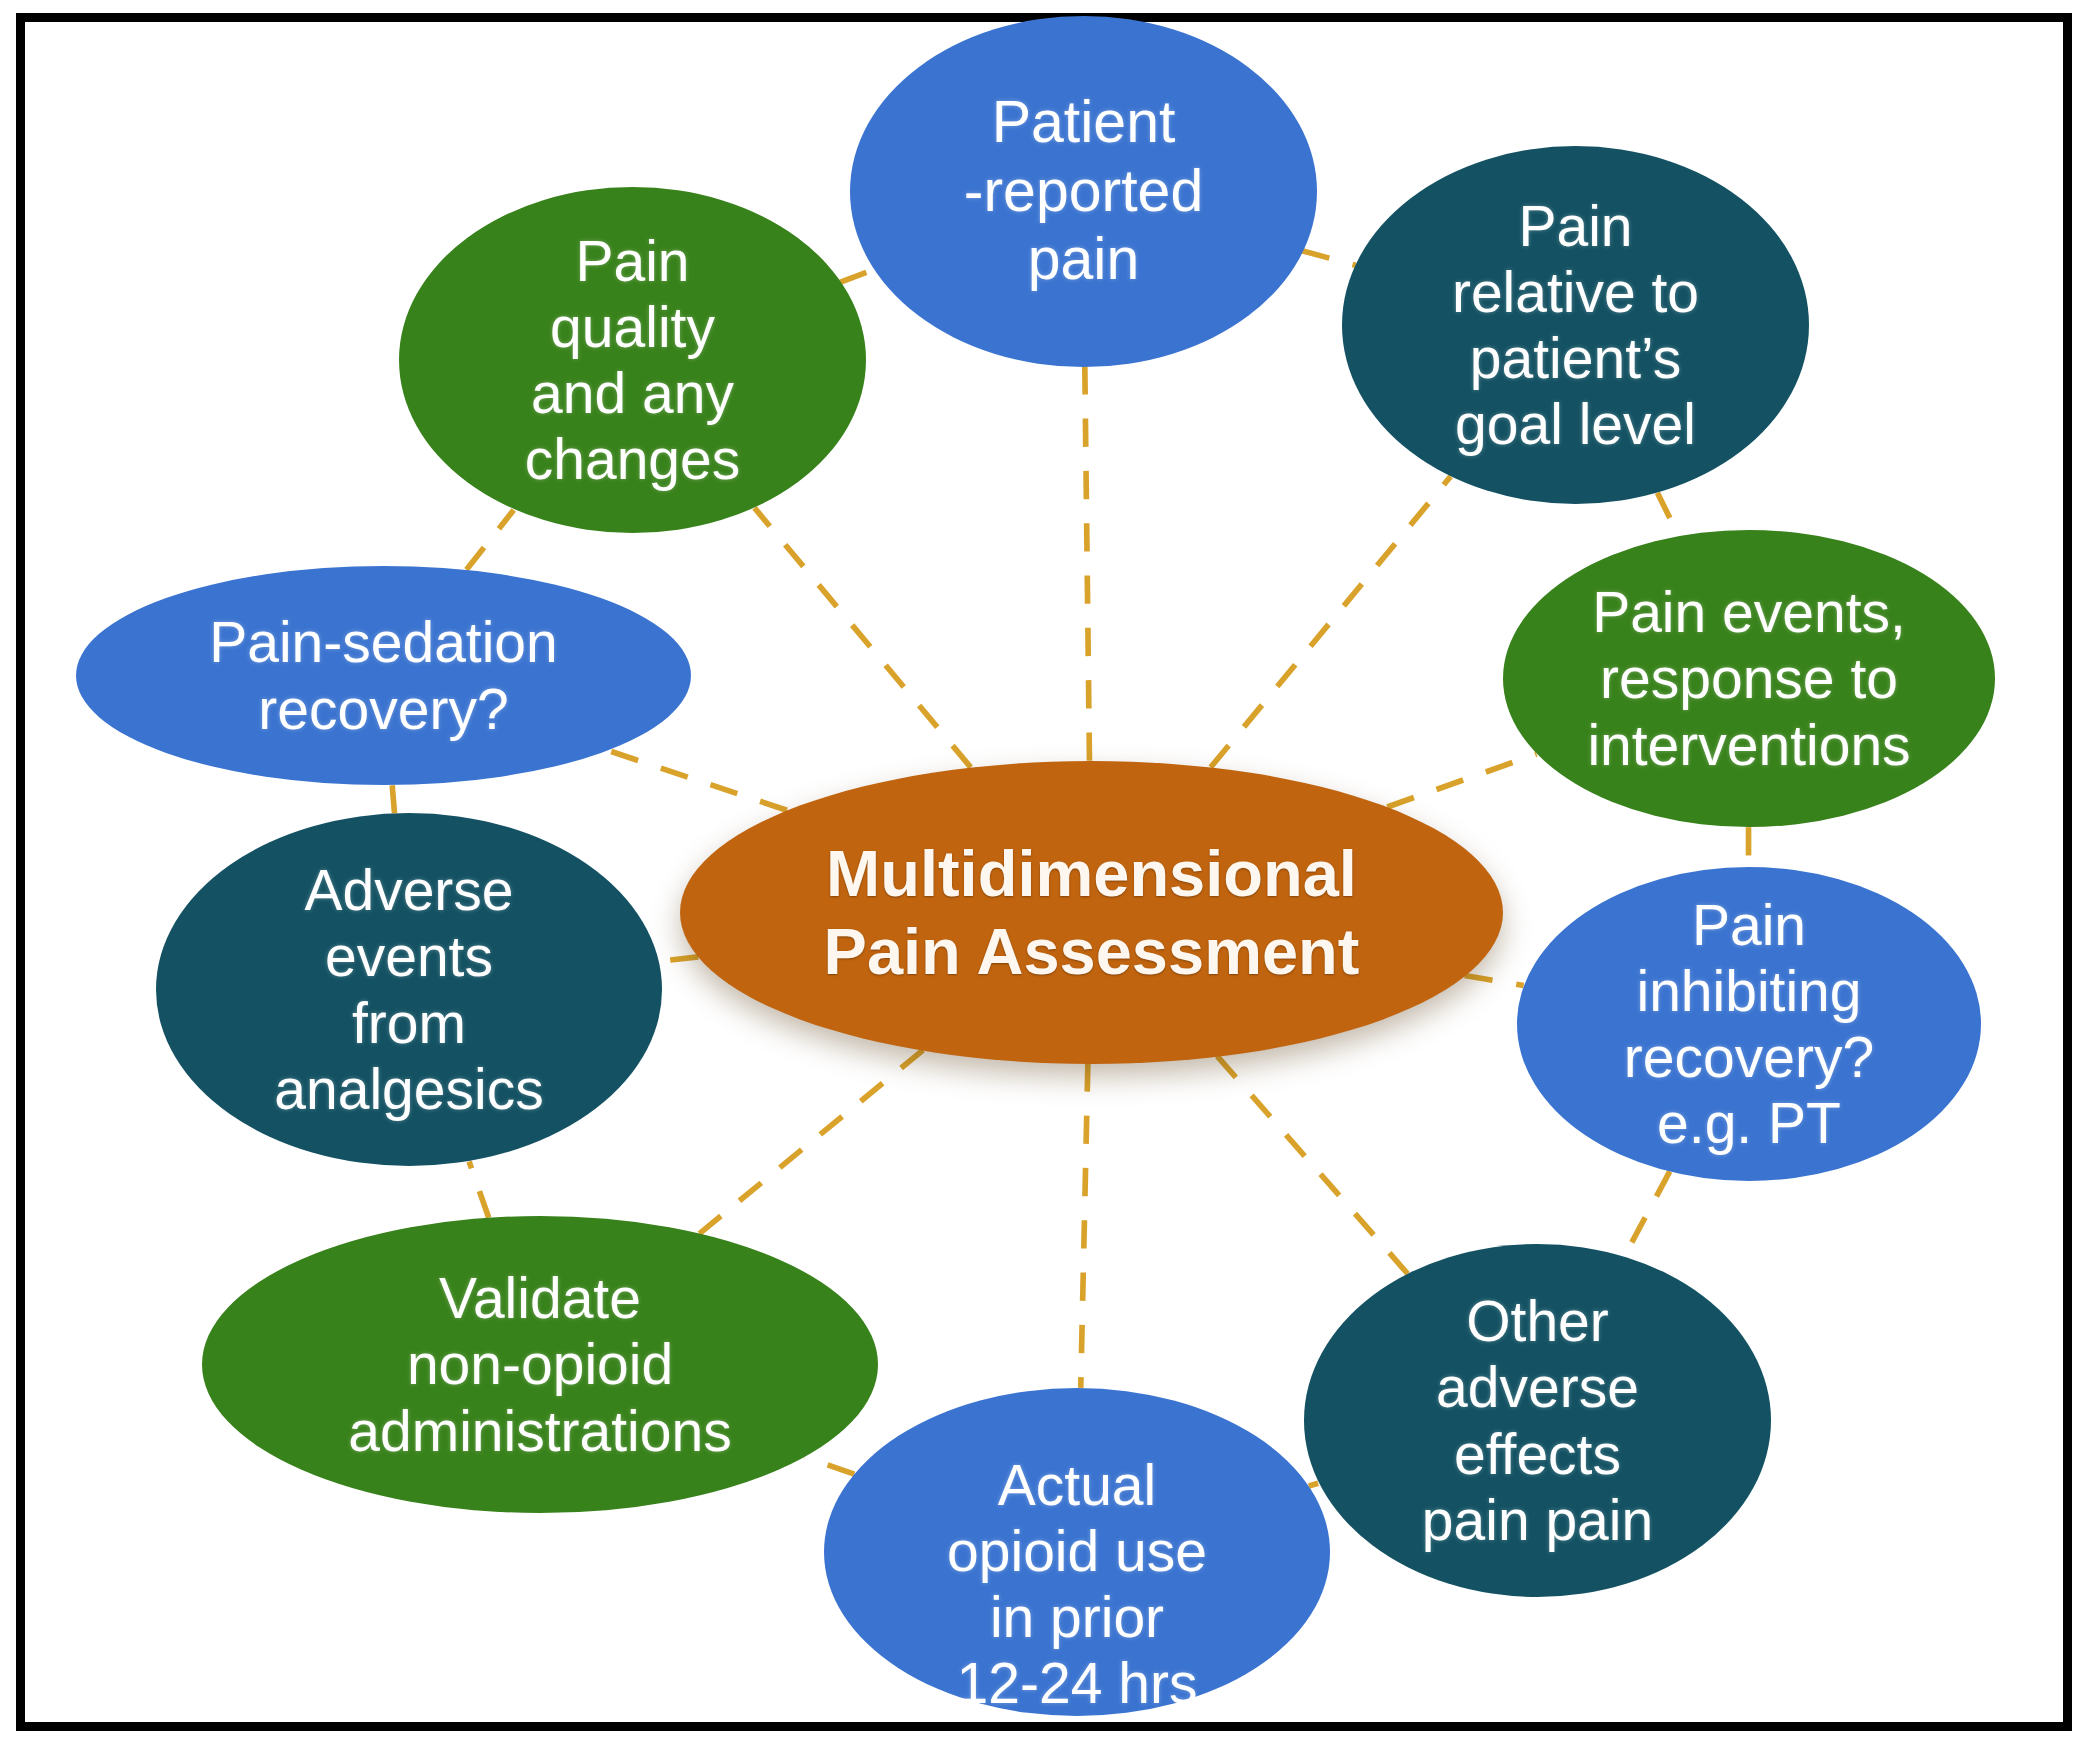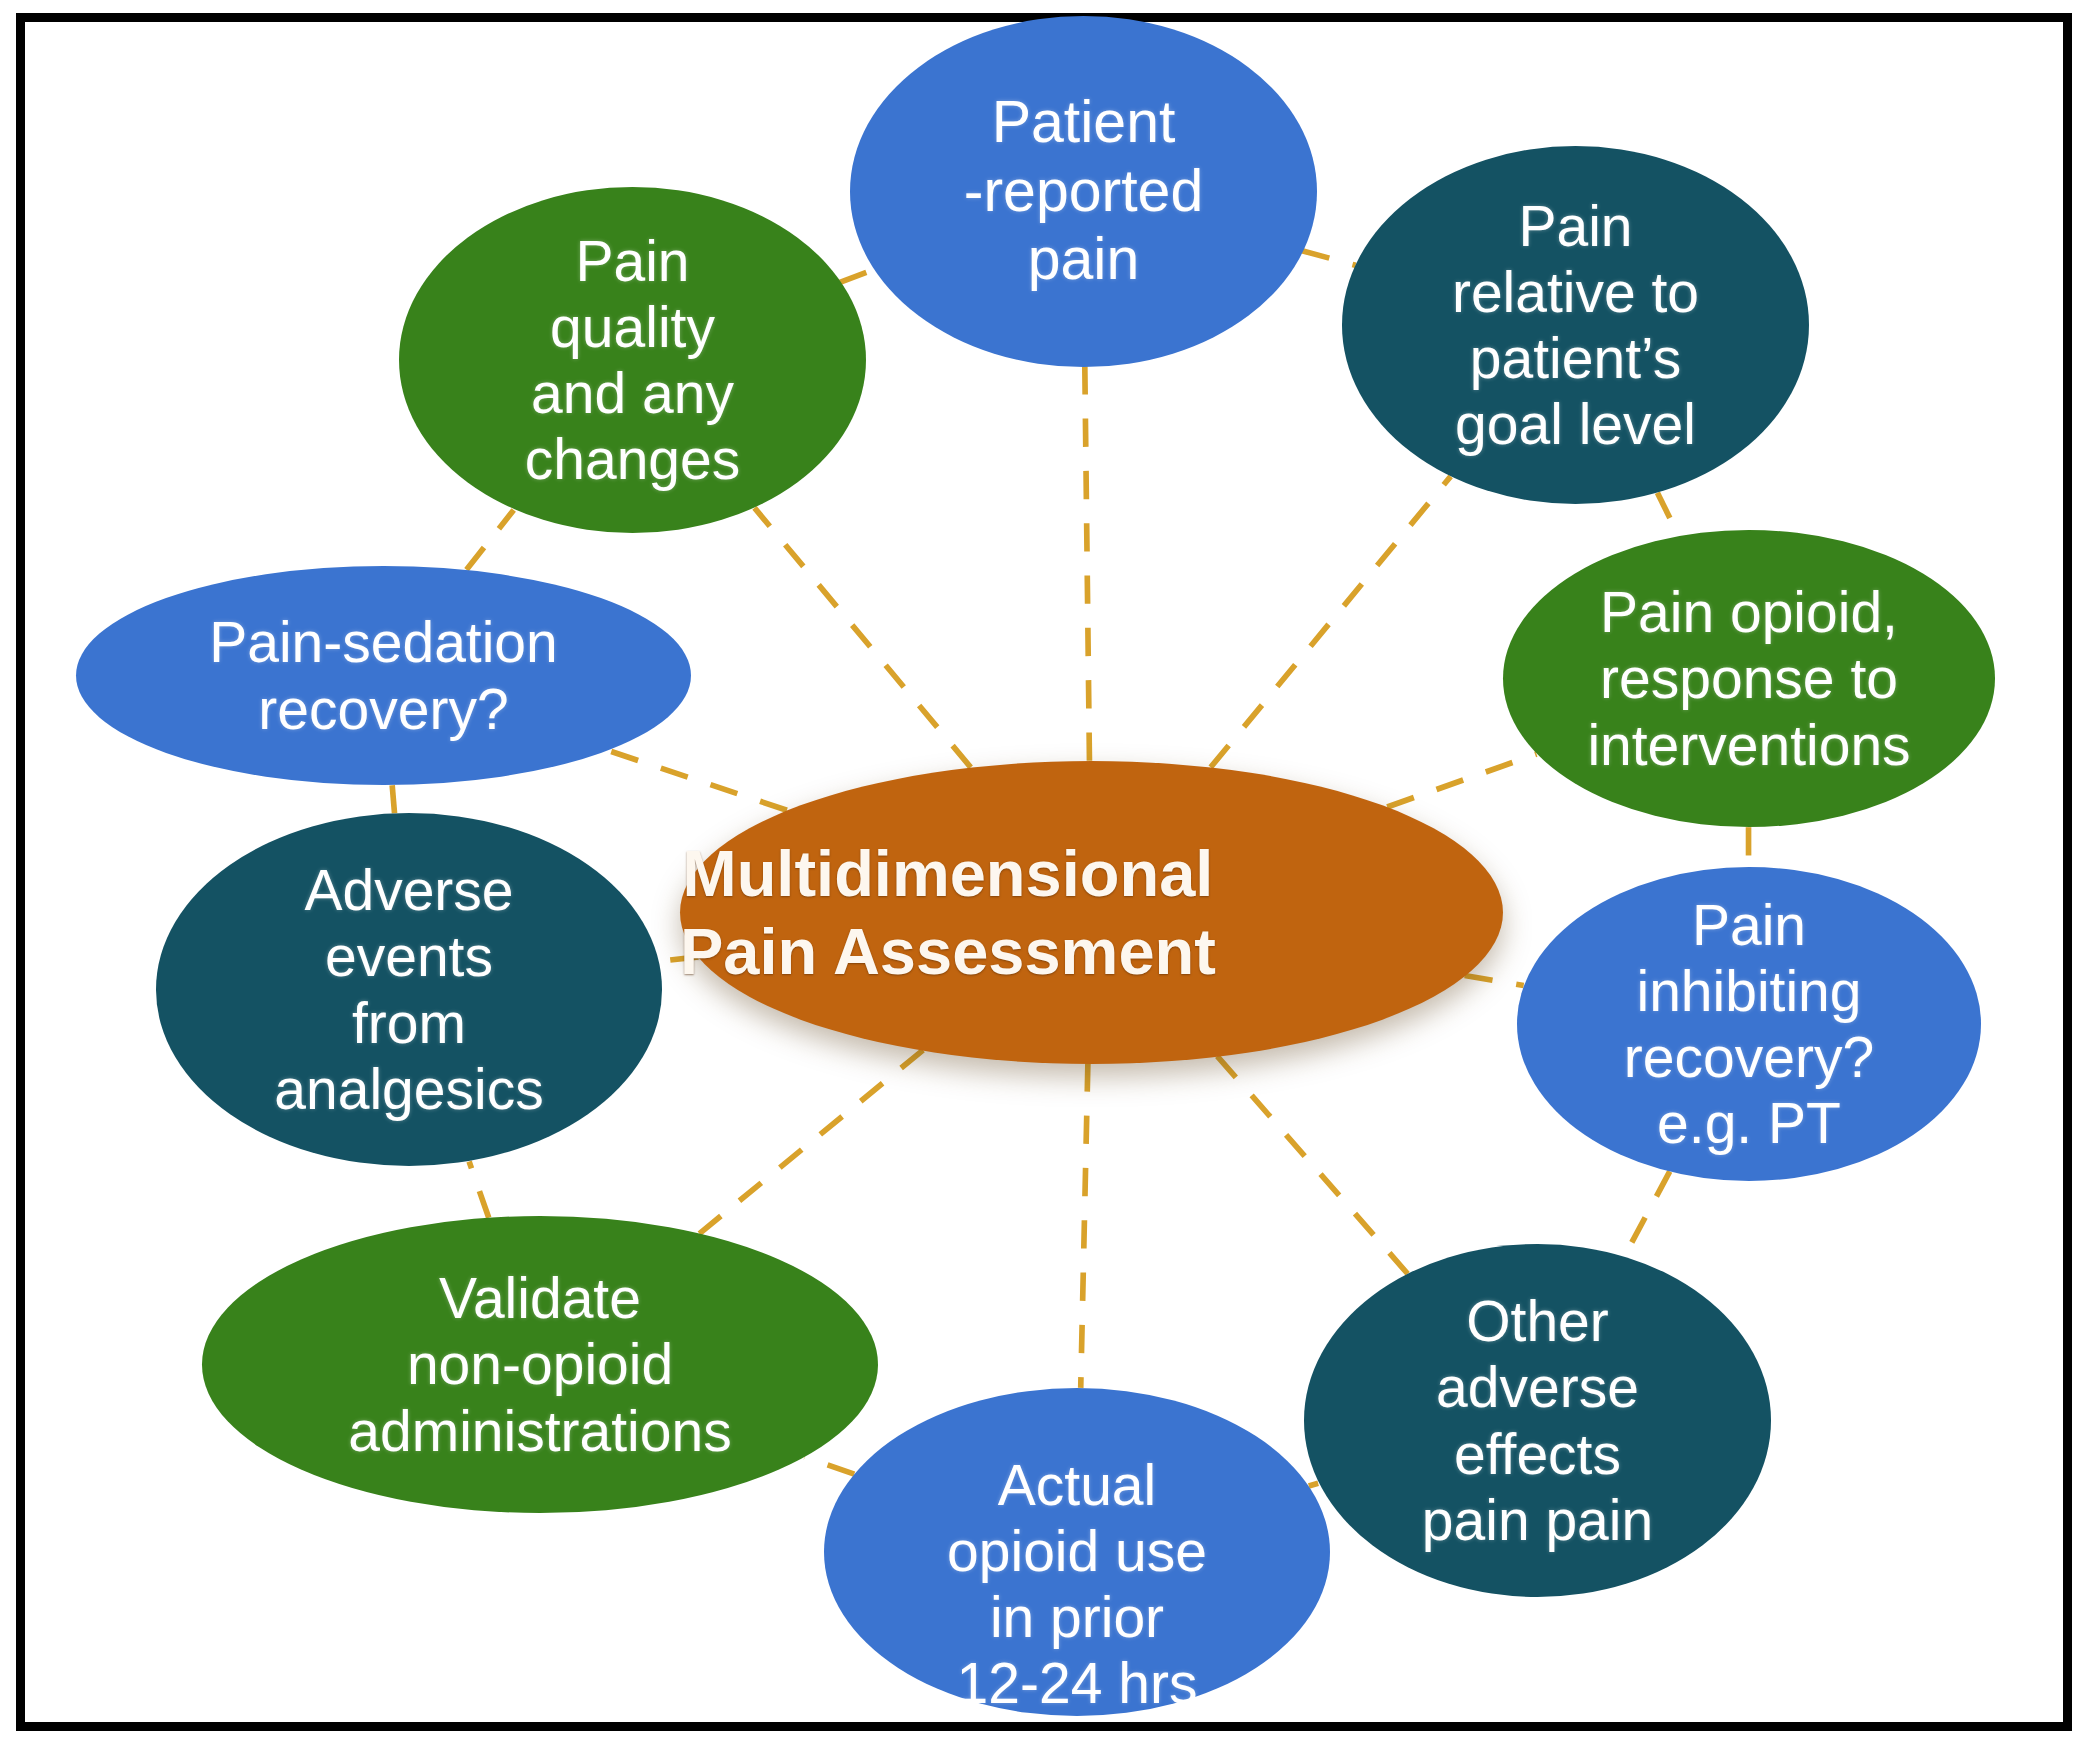--- a/index.html
+++ b/index.html
@@ -55,21 +55,21 @@
     text-shadow: 0 0 4.2px rgba(255,255,255,0.30);
     -webkit-font-smoothing: antialiased;
   }
   .node.blue  { background: #3B74D0; }
   .node.green { background: #38821B; }
   .node.teal  { background: #145263; }
   .center-node {
     position: absolute;
     display: flex;
     align-items: center;
-    justify-content: flex-start;
+    justify-content: center;
     text-align: center;
     border-radius: 50%;
     background: #C0640F;
     color: #fdf7ef;
     font-weight: bold;
     line-height: 1.20;
     white-space: pre-line;
     box-shadow: 0 12.7px 28px rgba(90,60,20,0.35);
     text-shadow: 0 1.4px 2.1px rgba(80,40,5,0.55);
     box-sizing: border-box;
@@ -104,21 +104,21 @@
         <line x1="1154.3695788815726" y1="399.26536217621094" x2="1202.9047058497367" y2="381.0076341631084" stroke="#D9A22B" stroke-width="8" stroke-dasharray="40 34" stroke-linecap="butt"></line>
       </svg>
     <div id="nodes">
         <div class="node blue" style="left: 826px; top: 15.6px; width: 467px; height: 351px; font-size: 59px;"><span>Patient
 -reported
 pain</span></div>
         <div class="node teal" style="left: 1318px; top: 146px; width: 467px; height: 358px; font-size: 57px;"><span>Pain
 relative to
 patient’s
 goal level</span></div>
-        <div class="node green" style="left: 1479px; top: 530px; width: 492px; height: 297px; font-size: 57px;"><span>Pain opioid,
+        <div class="node green" style="left: 1479px; top: 530px; width: 492px; height: 297px; font-size: 57px;"><span>Pain events,
 response to
 interventions</span></div>
         <div class="node blue" style="left: 1493px; top: 867px; width: 464px; height: 314px; font-size: 57px;"><span>Pain
 inhibiting
 recovery?
 e.g. PT</span></div>
         <div class="node teal" style="left: 1280px; top: 1244px; width: 467px; height: 353px; font-size: 57px;"><span>Other
 adverse
 effects
 pain pain</span></div>

